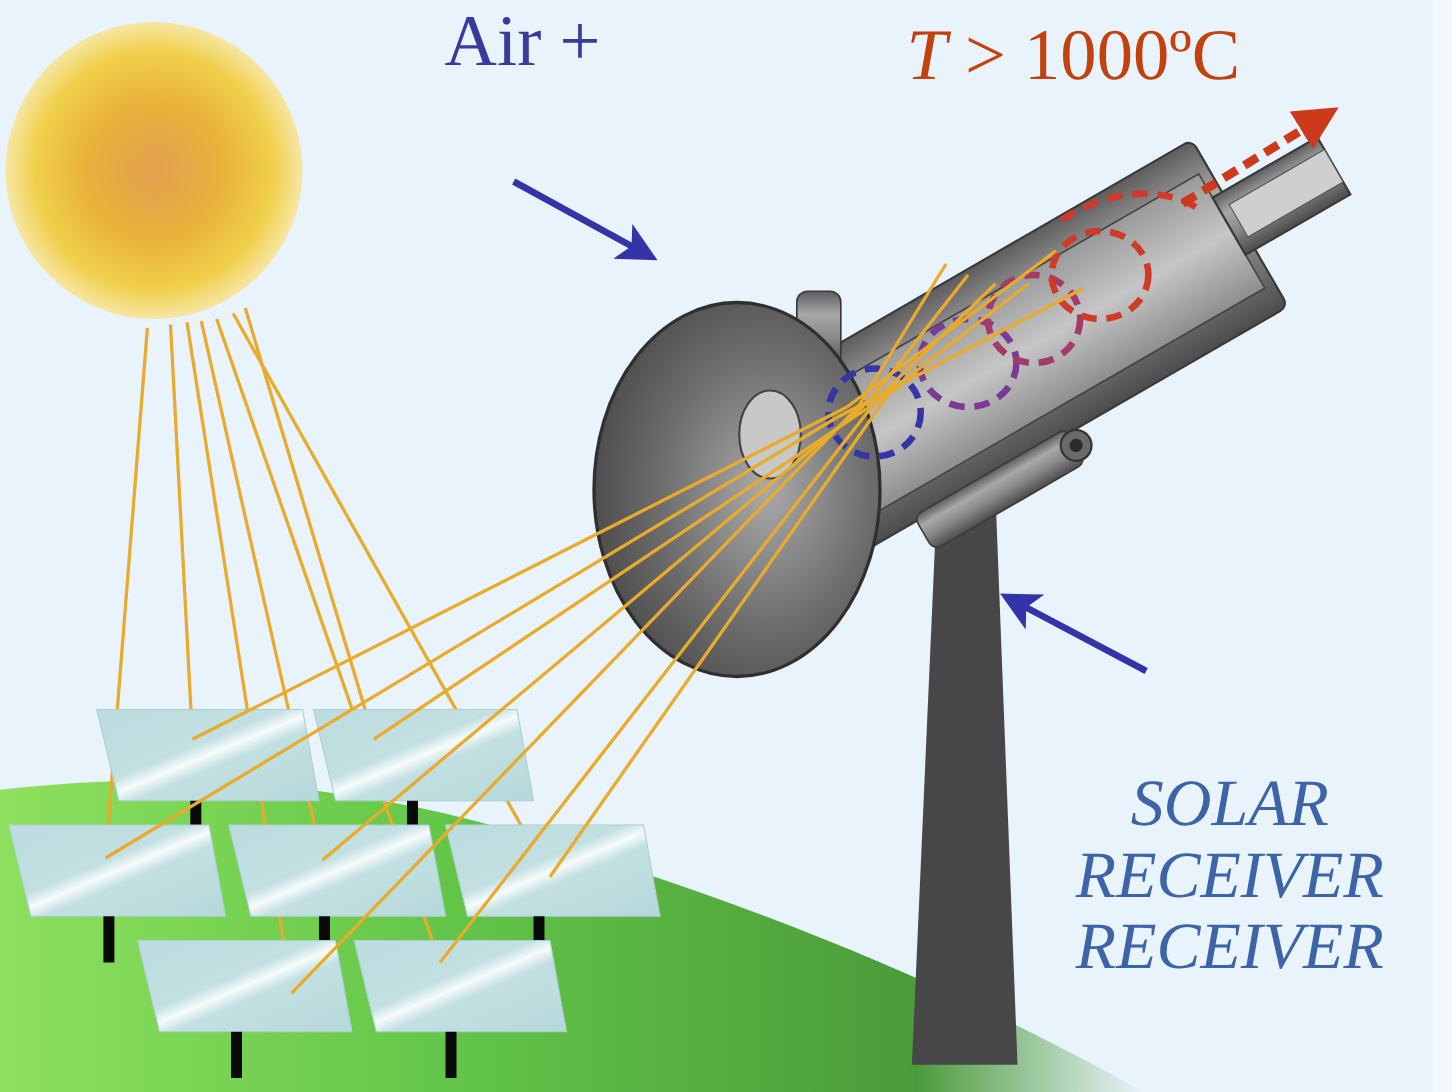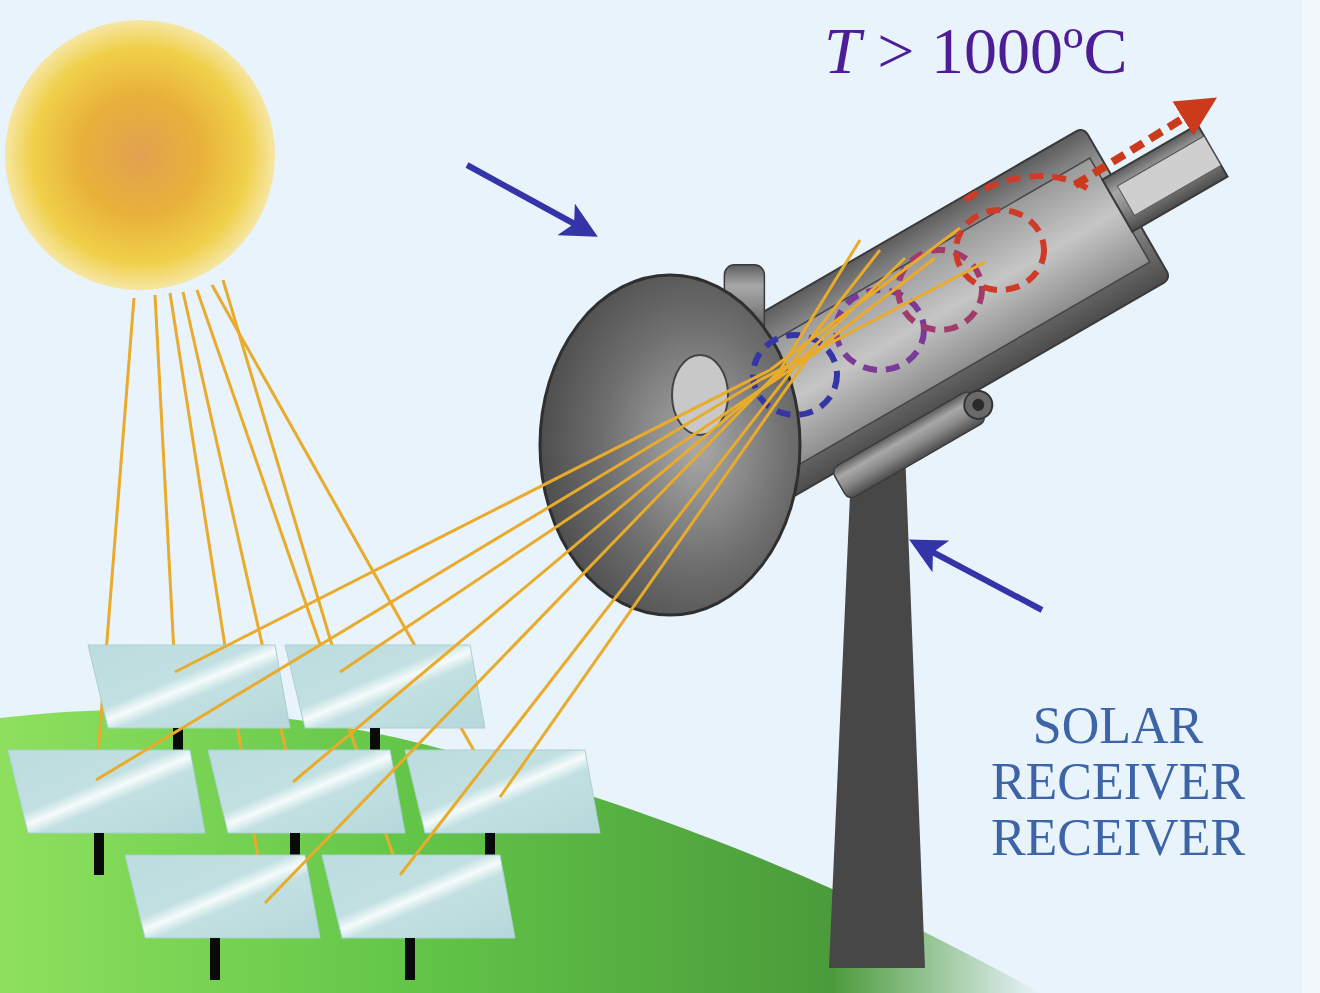--- a/index.html
+++ b/index.html
@@ -2,23 +2,23 @@
 <html><head>
 <meta charset="utf-8">
 <style>
   html, body { margin:0; padding:0; }
   body { width:1320px; height:993px; overflow:hidden; background:#e9f3fb; position:relative; font-family:"Liberation Serif", "DejaVu Serif", serif; }
   #scene { position:absolute; left:0; top:0; width:1320px; height:993px; }
   .right-strip { position:absolute; left:1302px; top:0; width:18px; height:993px; background:#f2f8fb; }
   .label { position:absolute; line-height:1; white-space:nowrap; }
   .air { left:330px; top:6px; font-size:66px; color:#3a3a9c; text-align:center; width:290px; }
   .air span { display:block; line-height:0.98; }
-  .temp { left:824px; top:18px; font-size:66px; color:#4c1d95; }
+  .temp { left:824px; top:18px; font-size:66px; color:#c2410c; }
   .temp i { font-style:italic; }
-  .title { left:938px; top:698px; width:360px; text-align:center; font-size:52px; color:#3c64a6; }
+  .title { left:938px; top:698px; width:360px; text-align:center; font-size:60px; color:#3c64a6;font-style:italic; }
   .title span { display:block; line-height:1.08; }
 </style>
 </head>
 <body>
 
 <svg id="scene" viewBox="0 0 1320 993" xmlns="http://www.w3.org/2000/svg">
   <defs>
     <radialGradient id="sunGrad" cx="50%" cy="50%" r="50%">
       <stop offset="0%" stop-color="#e2a150"></stop>
       <stop offset="45%" stop-color="#e8b13a"></stop>
@@ -153,20 +153,21 @@
   </g>
 
   <line x1="467" y1="165" x2="582" y2="228" stroke="#3434a8" stroke-width="6" marker-end="url(#blueHead)"></line>
   <line x1="1042" y1="610" x2="925" y2="548" stroke="#3434a8" stroke-width="6" marker-end="url(#blueHead)"></line>
   <path d="M1075,185 L1200,108" stroke="#cc3a1c" stroke-width="8" stroke-dasharray="14 8" fill="none" marker-end="url(#redHead)"></path>
 </svg>
 
 <div class="right-strip"></div>
 
 <div class="label air">
+  <span>Air +</span>
 </div>
 
 <div class="label temp"><i>T</i><span> &gt; 1000ºC</span></div>
 
 <div class="label title">
   <span>SOLAR</span>
   <span>RECEIVER</span>
   <span>RECEIVER</span>
 </div>
 

